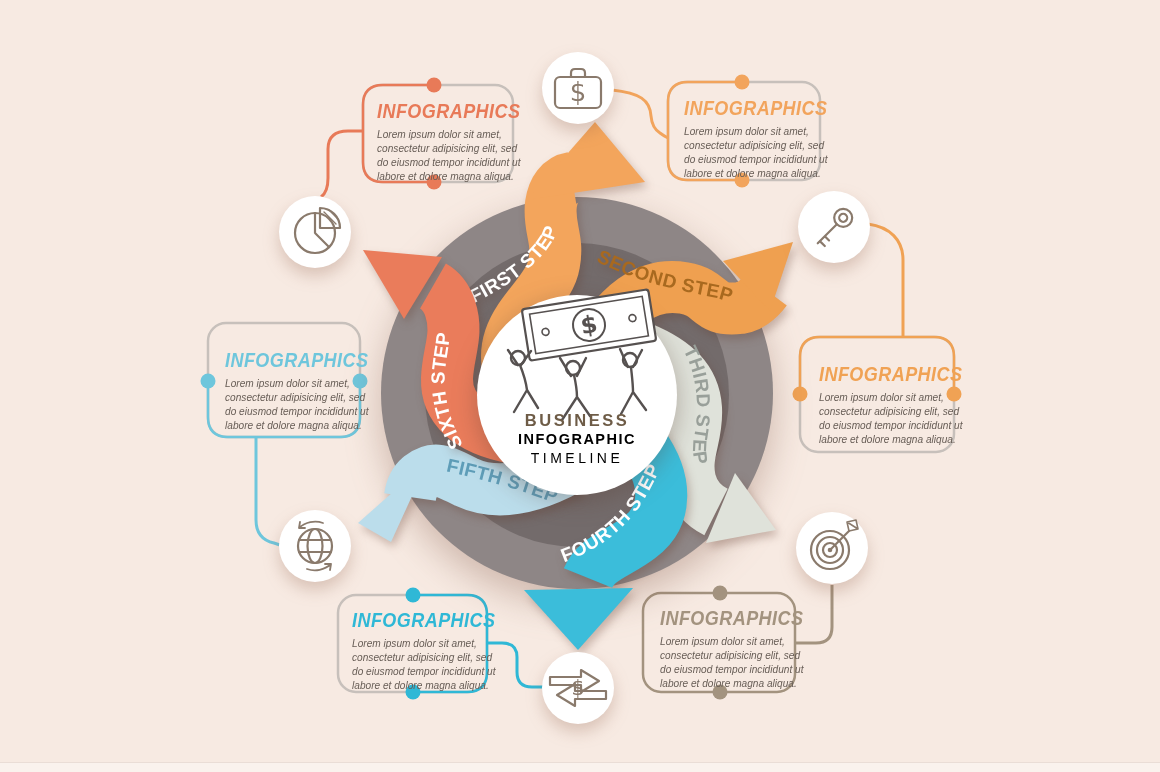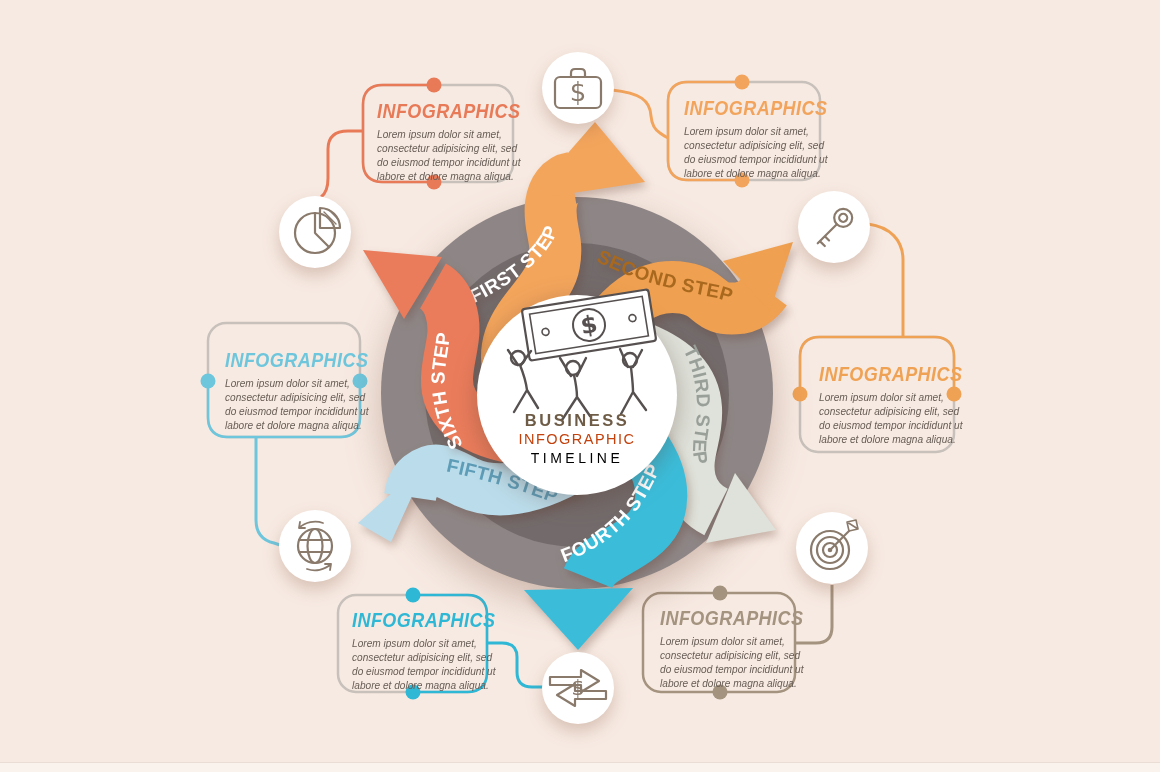--- a/index.html
+++ b/index.html
@@ -14,21 +14,21 @@
   .card-body{transform:scaleX(.88);transform-origin:left top;}
   .bl{font-size:11.5px;line-height:14px;color:#675D56;white-space:nowrap;}
   .card1{left:363px;top:85px;width:150px;height:97px;padding:15px 0 0 14px;}
   .card2{left:668px;top:82px;width:152px;height:98px;padding:15px 0 0 16px;}
   .card3{left:800px;top:337px;width:154px;height:115px;padding:26px 0 0 19px;}
   .card4{left:643px;top:593px;width:152px;height:99px;padding:14px 0 0 17px;}
   .card5{left:338px;top:595px;width:149px;height:97px;padding:14px 0 0 14px;}
   .card6{left:208px;top:323px;width:152px;height:114px;padding:26px 0 0 17px;}
   .ctext{position:absolute;left:462px;width:230px;text-align:center;}
   .ct1{top:411px;font-size:16.5px;font-weight:bold;letter-spacing:2.5px;color:#6E5C47;}
-  .ct2{top:431px;font-size:14.5px;font-weight:normal;letter-spacing:1.5px;color:#c2410c;}
+  .ct2{top:431px;font-size:14.5px;font-weight:bold;letter-spacing:1.5px;color:#000000;}
   .ct3{top:450px;font-size:14px;letter-spacing:3.5px;color:#000000;}
   .sh-ring{filter:drop-shadow(0 14px 18px rgba(130,85,70,.35));}
   .sh-white{filter:drop-shadow(0 6px 12px rgba(90,60,50,.35));}
   .sh-ribbon{filter:drop-shadow(3px 5px 4px rgba(100,60,45,.3));}
   .sh-icon{filter:drop-shadow(0 8px 8px rgba(140,90,70,.28));}
   .step-label{font-family:"Liberation Sans",sans-serif;font-size:19px;font-weight:bold;letter-spacing:.5px;}
   .icon-art{stroke:#8A7A6C;stroke-width:2.2;fill:none;stroke-linecap:round;stroke-linejoin:round;}
   .people{stroke:#565150;stroke-width:2.4;fill:none;stroke-linecap:round;stroke-linejoin:round;}
 </style>
 </head>

